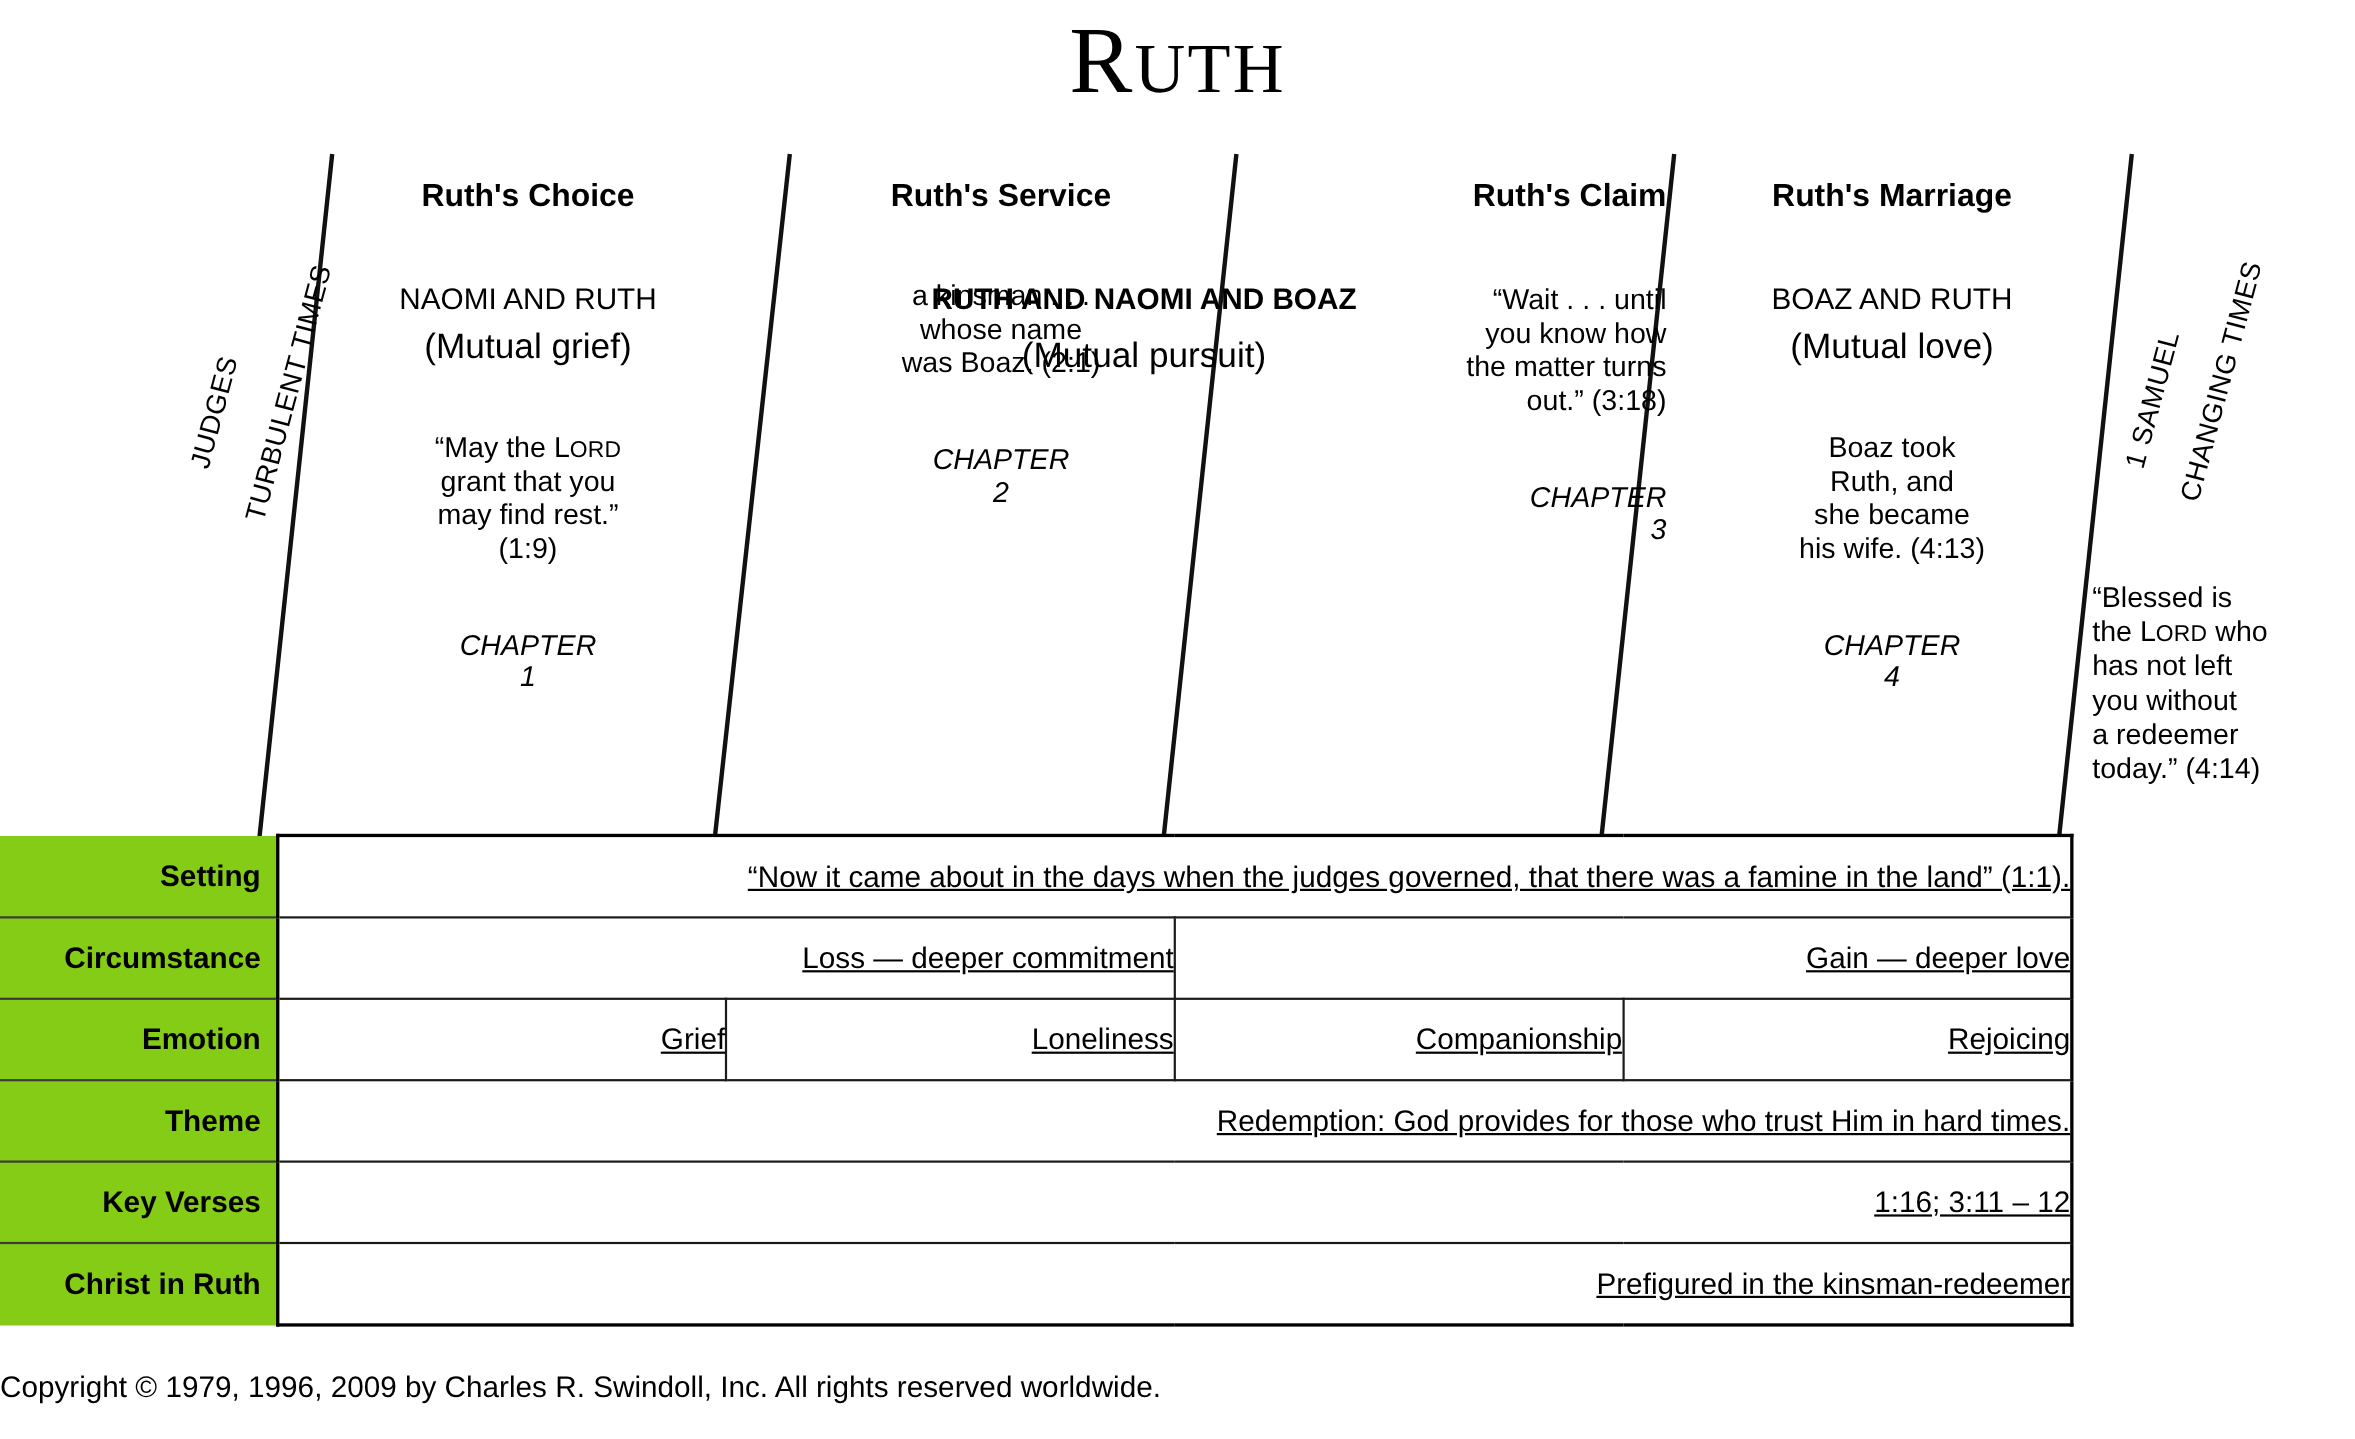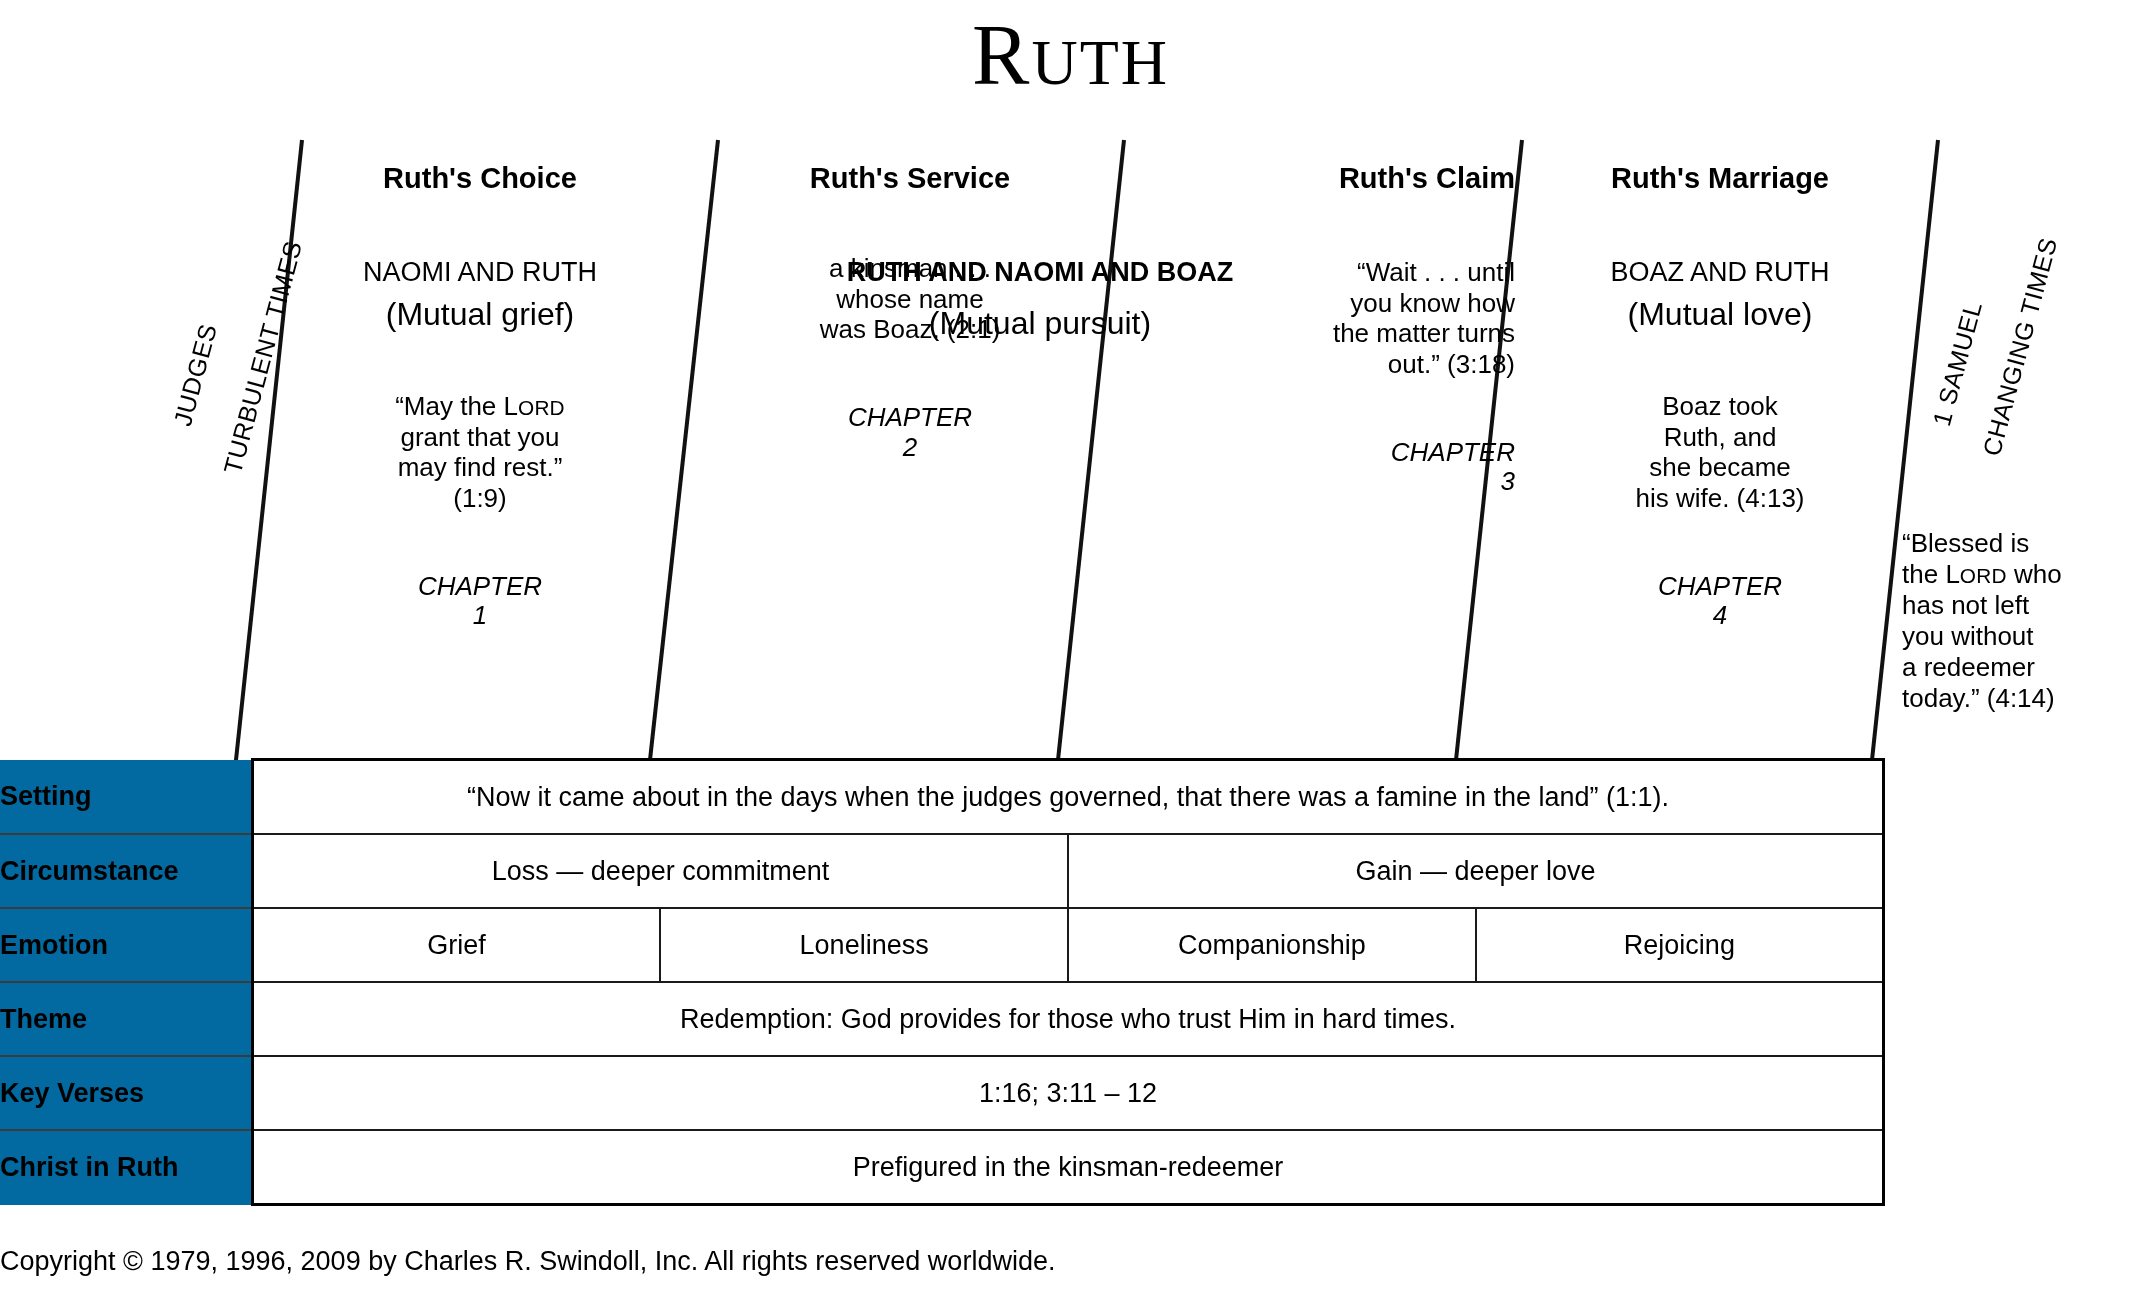--- a/index.html
+++ b/index.html
@@ -120,37 +120,38 @@
     width: 1885px;
     table-layout: fixed;
   }
   table.chart td {
     padding: 0;
     height: 72px;
     vertical-align: middle;
   }
   .rowlabel {
     width: 237px;
-    text-align: left;
+    text-align: right;
     padding-right: 14px !important;
     font-weight: bold;
     font-size: 27px;
     border-top: 2px solid #3b3b3b;
     border-bottom: 2px solid #3b3b3b;
-    background: #0369a1;
+    background: #84cc16;
   }
   tr:first-child .rowlabel { border-top: none; }
   tr:last-child  .rowlabel { border-bottom: none; }
 
   .cell {
-    text-align: center;
+    text-align: right;
     font-size: 27px;
     border: 2px solid #1a1a1a;
     border-left-width: 2px;
     border-right-width: 2px;
+    text-decoration: underline;
   }
   .outer-left  { border-left: 3px solid #000; }
   .outer-right { border-right: 3px solid #000; }
   .outer-top    { border-top: 3px solid #000; }
   .outer-bottom { border-bottom: 3px solid #000; }
 
   
   #copyright {
     position: absolute;
     left: 0;

